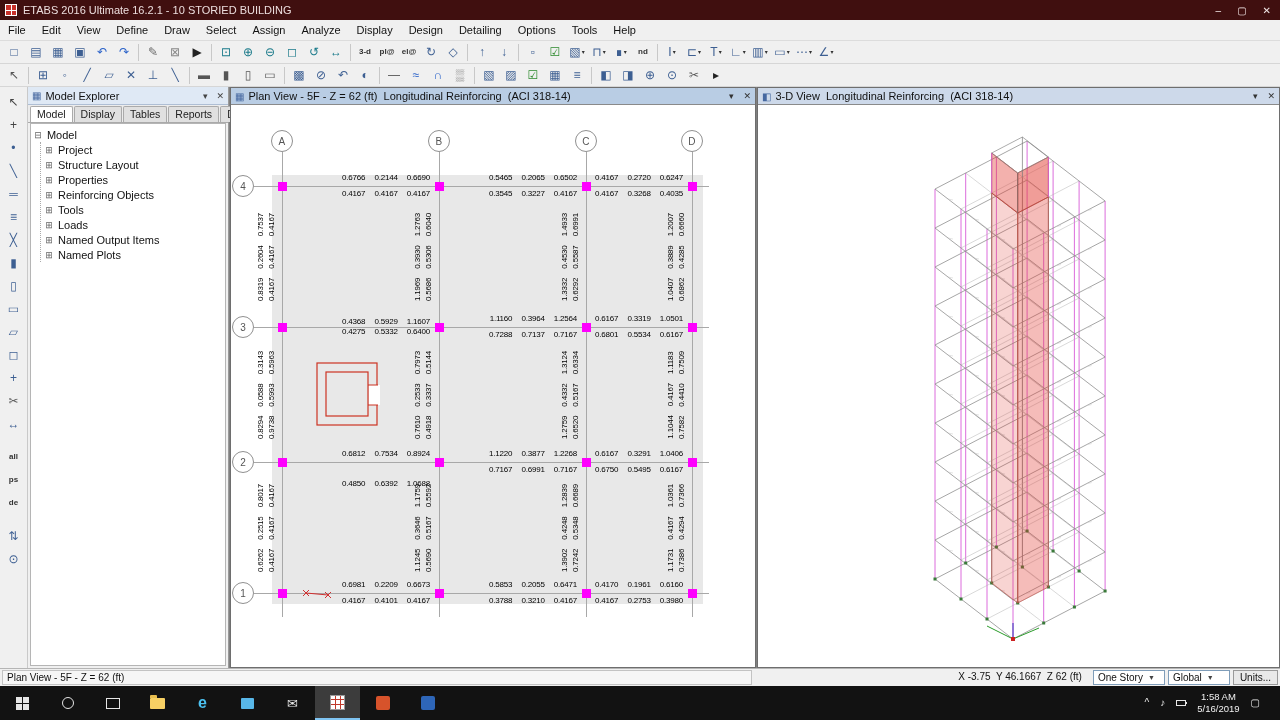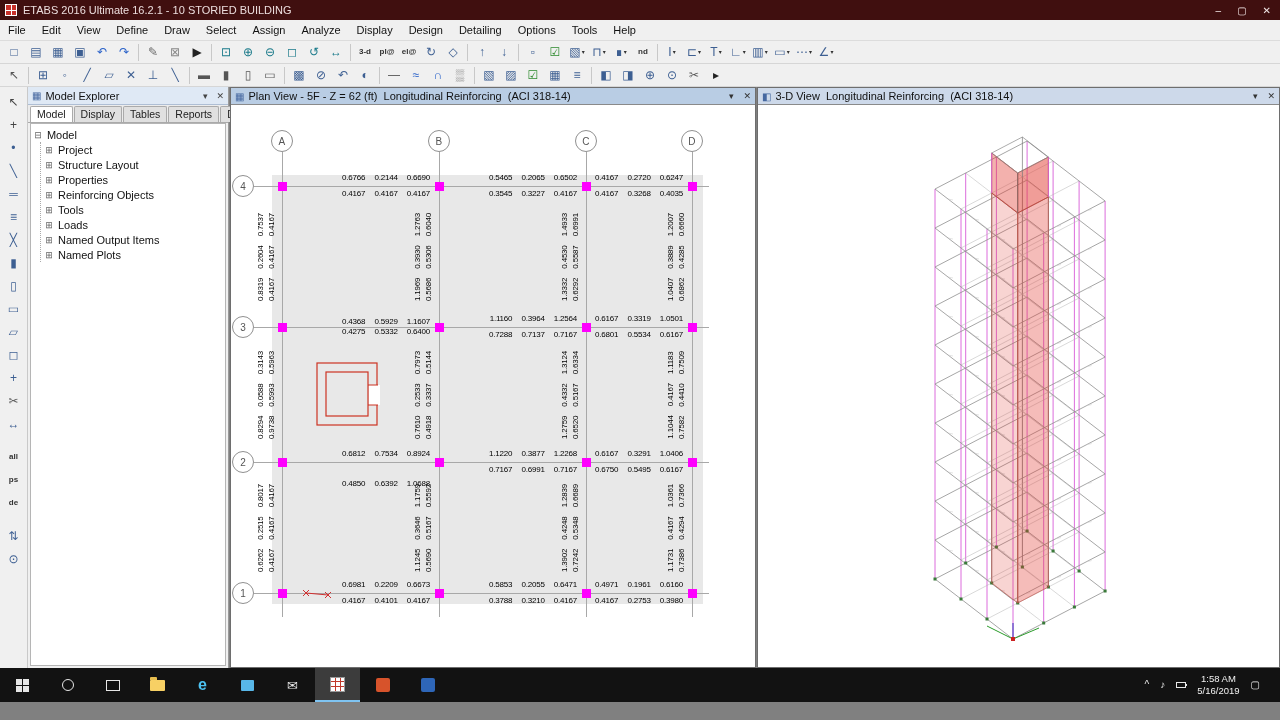--- a/index.html
+++ b/index.html
@@ -544,21 +544,21 @@
           <div class="hbl" style="left: 60px; top: 344px; width: 139px;">0.6812 0.7534 0.8924</div>
           <div class="hbl" style="left: 60px; top: 374px; width: 139px;">0.4850 0.6392 1.0688</div>
           <div class="hbl" style="left: 217px; top: 344px; width: 129px;">1.1220 0.3877 1.2268</div>
           <div class="hbl" style="left: 217px; top: 360px; width: 129px;">0.7167 0.6991 0.7167</div>
           <div class="hbl" style="left: 364px; top: 344px; width: 88px;">0.6167 0.3291 1.0406</div>
           <div class="hbl" style="left: 364px; top: 360px; width: 88px;">0.6750 0.5495 0.6167</div>
           <div class="hbl" style="left: 60px; top: 475px; width: 139px;">0.6981 0.2209 0.6673</div>
           <div class="hbl" style="left: 60px; top: 491px; width: 139px;">0.4167 0.4101 0.4167</div>
           <div class="hbl" style="left: 217px; top: 475px; width: 129px;">0.5853 0.2055 0.6471</div>
           <div class="hbl" style="left: 217px; top: 491px; width: 129px;">0.3788 0.3210 0.4167</div>
-          <div class="hbl" style="left: 364px; top: 475px; width: 88px;">0.4971 0.1961 0.6160</div>
+          <div class="hbl" style="left: 364px; top: 475px; width: 88px;">0.4170 0.1961 0.6160</div>
           <div class="hbl" style="left: 364px; top: 491px; width: 88px;">0.4167 0.2753 0.3980</div>
           <div class="vbl" style="left: -32px; top: 146.5px;">0.8319 0.2604 0.7537</div>
           <div class="vbl" style="left: -21px; top: 146.5px;">0.4167 0.4167 0.4167</div>
           <div class="vbl" style="left: 125px; top: 146.5px;">1.1969 0.3930 1.2763</div>
           <div class="vbl" style="left: 136px; top: 146.5px;">0.5686 0.5306 0.6040</div>
           <div class="vbl" style="left: 272px; top: 146.5px;">1.3332 0.4530 1.4933</div>
           <div class="vbl" style="left: 283px; top: 146.5px;">0.6292 0.5587 0.6991</div>
           <div class="vbl" style="left: 378px; top: 146.5px;">1.0407 0.3889 1.2007</div>
           <div class="vbl" style="left: 389px; top: 146.5px;">0.6862 0.4285 0.6660</div>
           <div class="vbl" style="left: -32px; top: 284.5px;">0.8294 0.0588 0.3143</div>
@@ -760,20 +760,33 @@
             <line x1="259.7" y1="108" x2="259.7" y2="68" stroke="#777" stroke-width="0.7"></line>
             <line x1="255" y1="534" x2="229" y2="521" stroke="#2a9b2a" stroke-width="1"></line>
             <line x1="255" y1="534" x2="281" y2="523" stroke="#2a9b2a" stroke-width="1"></line>
             <line x1="255" y1="534" x2="255" y2="518" stroke="#3333bb" stroke-width="1"></line>
             <rect x="253" y="532" width="4" height="4" fill="#cc2222"></rect>
           </svg></div>
     </div>
 
   </div>
 
+  <div id="statusbar">
+    <div id="sb-left">Plan View - 5F - Z = 62 (ft)</div>
+    <div id="sb-coords">X -3.75  Y 46.1667  Z 62 (ft)</div>
+    <div class="sb-combo" id="sb-story">
+      <span>One Story</span>
+      <span class="cdd">▼</span>
+    </div>
+    <div class="sb-combo" id="sb-global">
+      <span>Global</span>
+      <span class="cdd">▼</span>
+    </div>
+    <div id="sb-units">Units...</div>
+  </div>
 
   <div id="taskbar">
     <div id="tb-apps">
         <div class="tb-slot">
           <div class="ic-start">
             <i></i>
             <i></i>
             <i></i>
             <i></i>
           </div>

